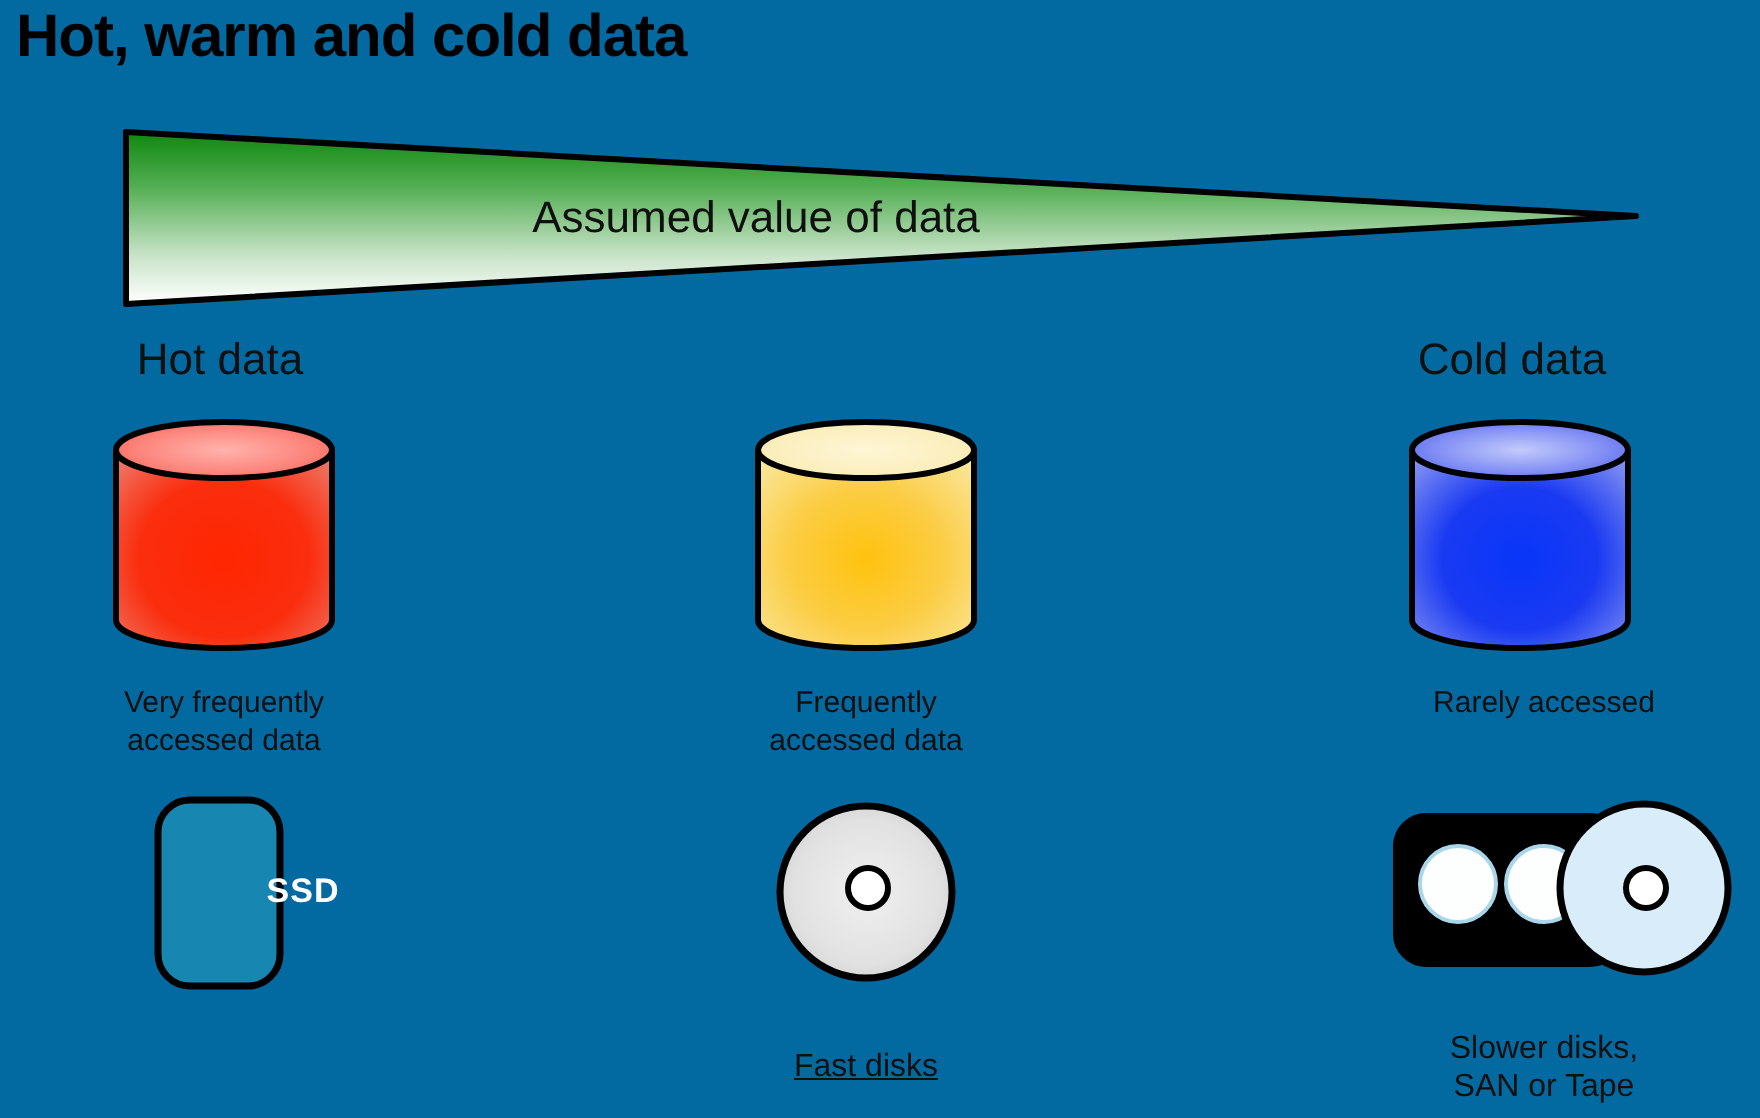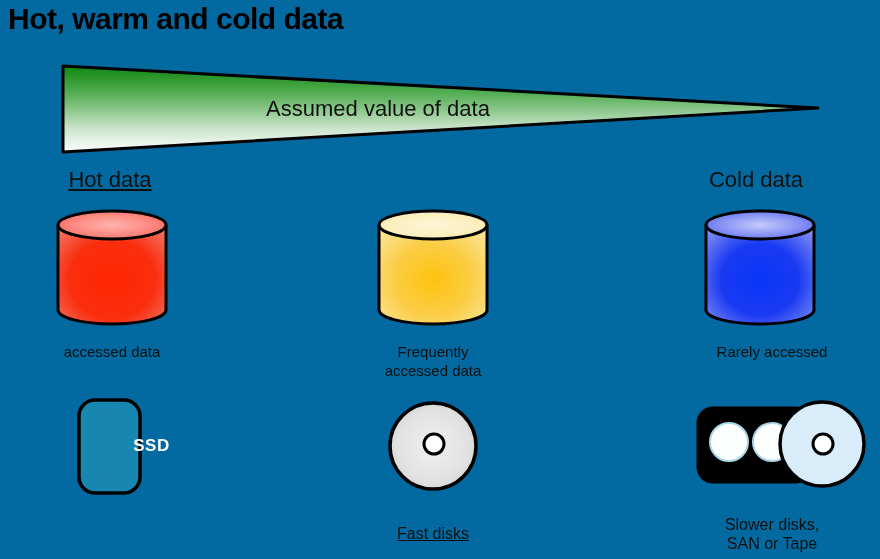--- a/index.html
+++ b/index.html
@@ -13,21 +13,21 @@
   }
   .gfx{position:absolute;left:0;top:0;}
   .wedge-label{
     position:absolute;left:228px;top:96px;width:300px;text-align:center;
     font-size:22px;color:#101010;
   }
   .col-header{
     position:absolute;top:167px;width:200px;text-align:center;
     font-size:22px;color:#101010;
   }
-  .col-header.hot{left:10px;text-decoration:underline;}
+  .col-header.hot{left:10px;}
   .col-header.warm{left:325px;}
   .col-header.cold{left:656px;}
   .caption{
     position:absolute;top:342px;width:200px;text-align:center;
     font-size:15px;line-height:19px;color:#101010;
   }
   .caption.hot{left:12px;}
   .caption.warm{left:333px;}
   .caption.cold{left:672px;}
   .ssd-badge{
@@ -133,20 +133,21 @@
       <circle cx="823" cy="444" r="10" fill="#ffffff" stroke="#000" stroke-width="3"></circle>
     </g>
   </svg>
 
   <div class="wedge-label">Assumed value of data</div>
 
   <div class="col-header hot">Hot data</div>
   <div class="col-header cold">Cold data</div>
 
   <div class="caption hot">
+    <div>Very frequently</div>
     <div>accessed data</div>
   </div>
   <div class="caption warm">
     <div>Frequently</div>
     <div>accessed data</div>
   </div>
   <div class="caption cold">
     <div>Rarely accessed</div>
   </div>
 

